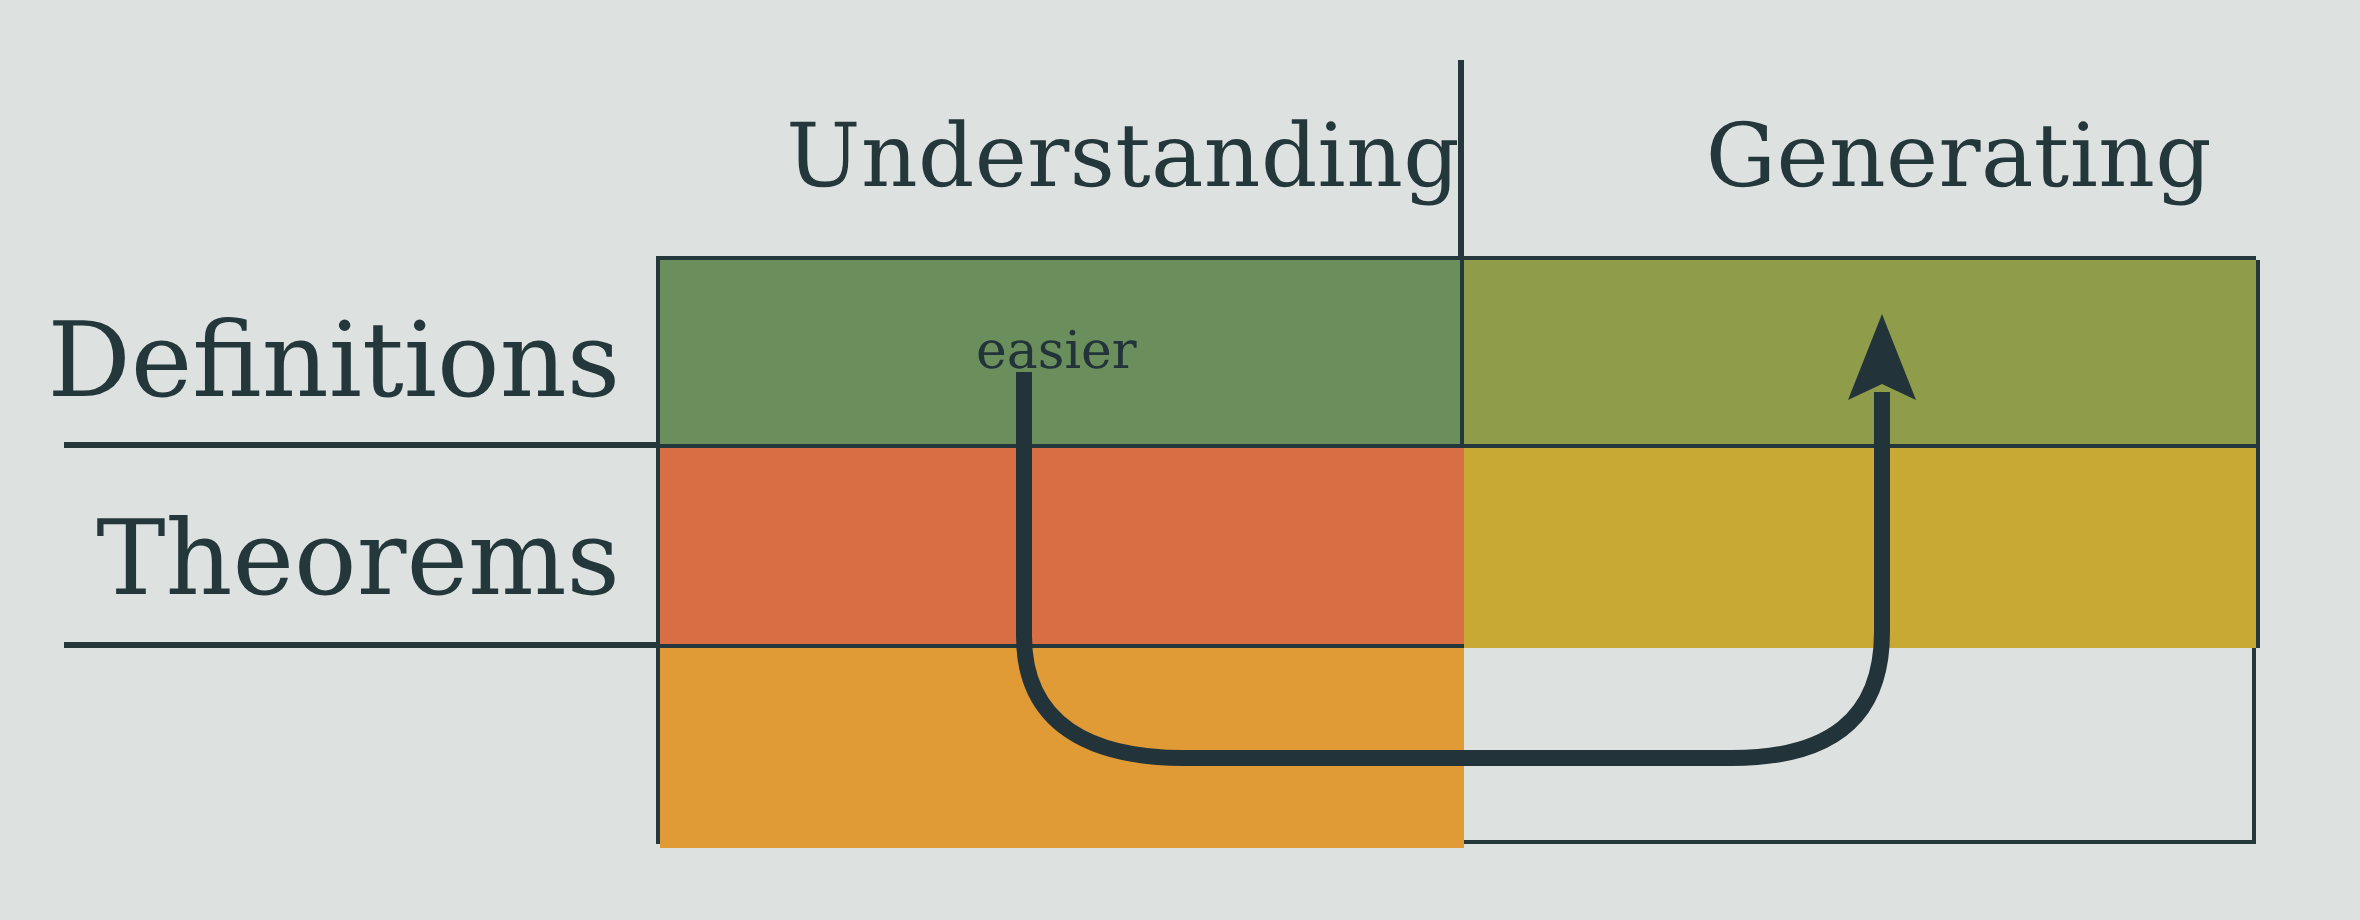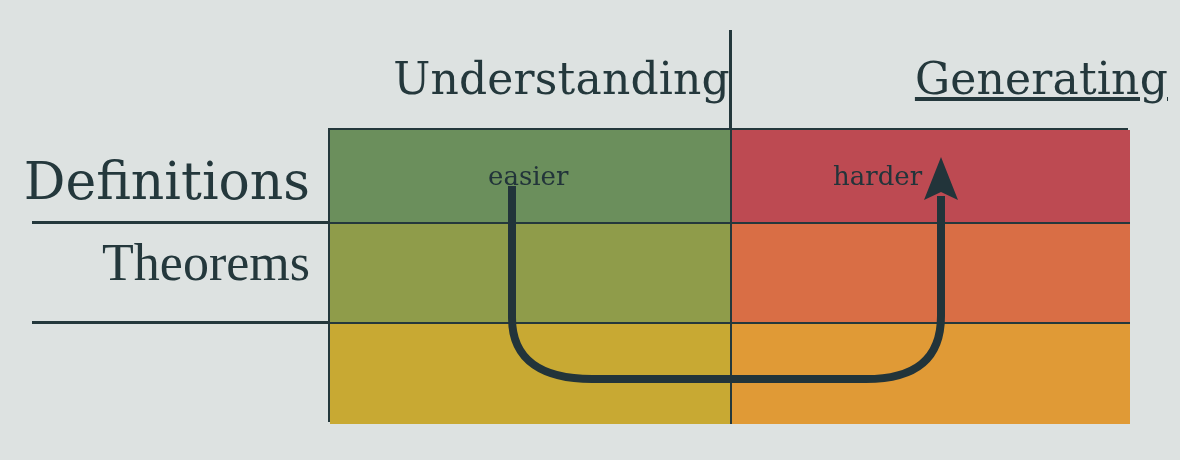--- a/index.html
+++ b/index.html
@@ -25,34 +25,34 @@
     top: 47px;
     height: 64px;
     line-height: 64px;
     font-size: 44px;
     color: #24383c;
     text-align: right;
     letter-spacing: 0.2px;
     white-space: nowrap;
   }
   #col-header-understanding { left: 328px; width: 402px; }
-  #col-header-generating    { left: 770px; width: 398px; text-decoration: underline; }
+  #col-header-generating    { left: 708px; width: 398px; }
 
   
   .row-label {
     position: absolute;
     left: 20px;
     width: 290px;
     text-align: right;
     font-size: 52px;
     color: #24383c;
     white-space: nowrap;
   }
   #row-label-definitions { top: 155px; height: 52px; line-height: 52px; }
-  #row-label-theorems    { top: 237px; height: 52px; line-height: 52px; font-family: Liberation Serif, serif; }
+  #row-label-theorems    { top: 254px; height: 52px; line-height: 52px; }
   #row-label-proofs      { top: 352px; height: 52px; line-height: 52px; }
 
   
   #grid {
     position: absolute;
     left: 328px;
     top: 128px;
     width: 800px;
     height: 294px;
     display: grid;
@@ -129,23 +129,20 @@
 
   <div class="row-rule" id="row-rule-1"></div>
   <div class="row-rule" id="row-rule-2"></div>
 
   <div id="grid">
 
     <div class="cell border-right border-bottom" style="background: rgb(107, 143, 92);">
       <span class="cell-note" id="note-easier">easier</span>
     </div>
 
-    <div class="cell border-bottom" style="background: rgb(189, 74, 82);">
-      <span class="cell-note" id="note-harder">harder</span>
-    </div>
 
     <div class="cell border-right border-bottom" style="background: rgb(143, 156, 74);"></div>
 
     <div class="cell border-bottom" style="background: rgb(217, 110, 69);"></div>
 
     <div class="cell border-right" style="background: rgb(200, 169, 51);"></div>
 
     <div class="cell" style="background: rgb(224, 154, 54);"></div>
   </div>
 

